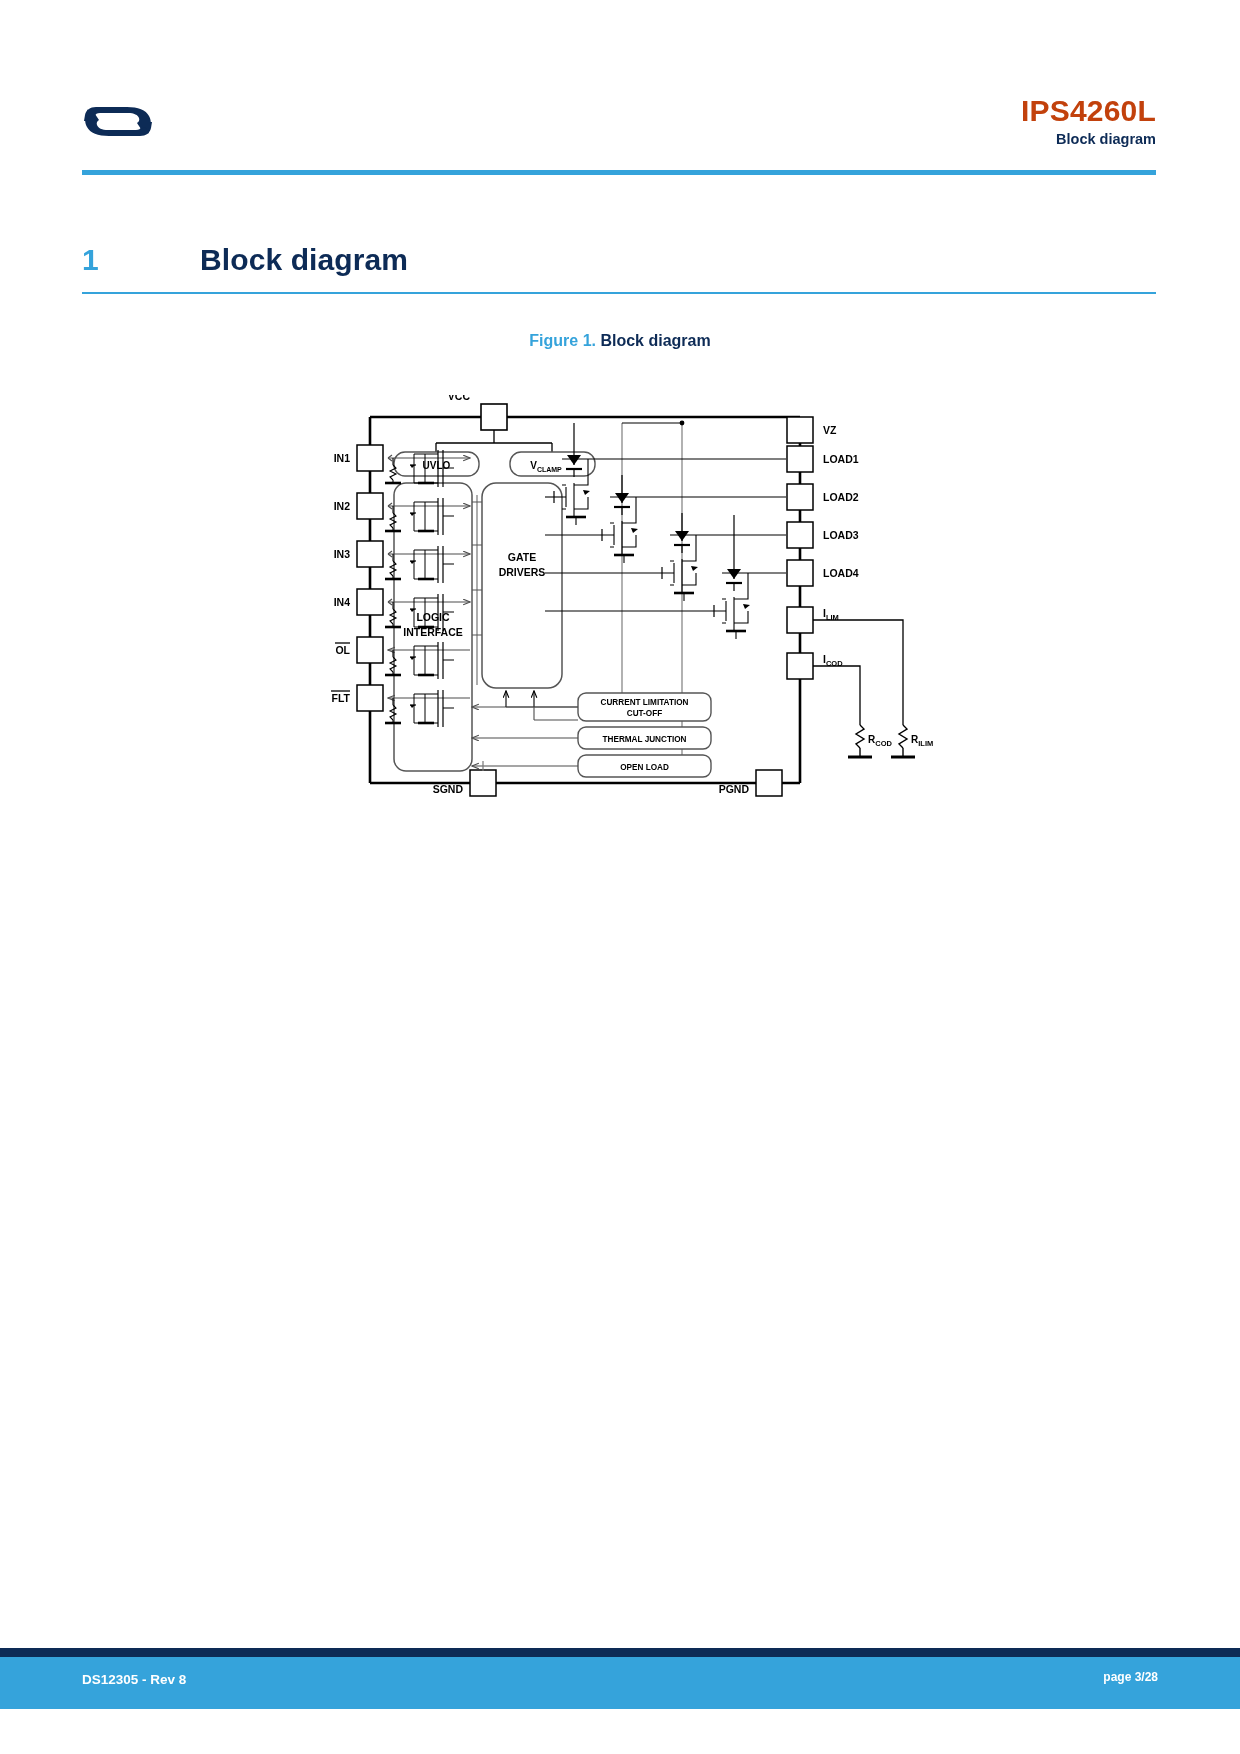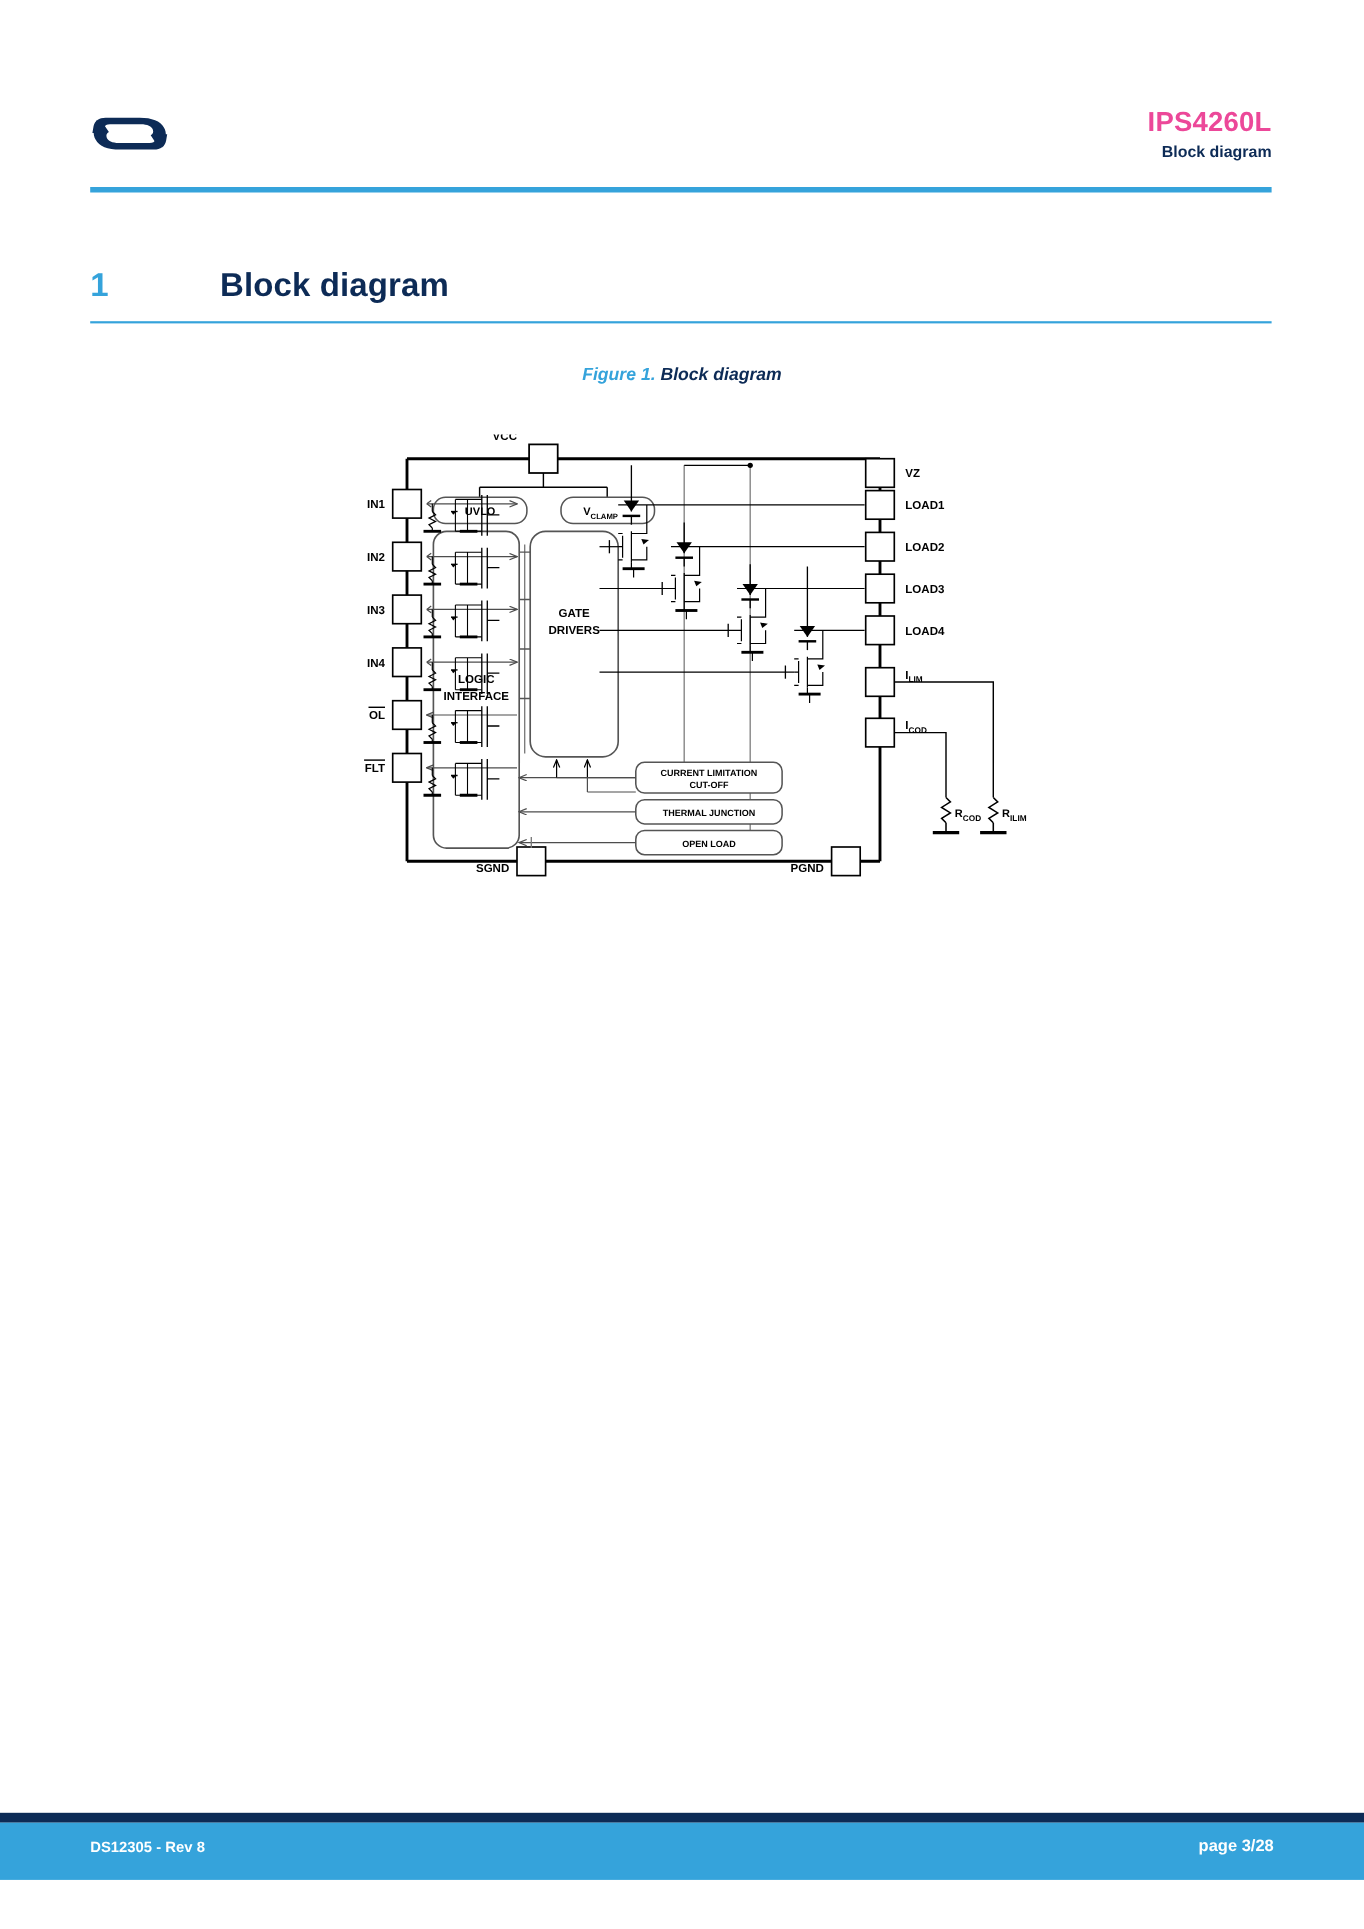--- a/index.html
+++ b/index.html
@@ -10,42 +10,42 @@
     color:#1b1b1b;
     position:relative;
     overflow:hidden;
   }
   .page{position:relative;width:1240px;height:1754px;}
 
   
   .header{position:absolute;left:82px;top:96px;width:1074px;height:70px;}
   .st-logo{position:absolute;left:0;top:4px;width:72px;height:46px;}
   .hdr-right{position:absolute;right:0;top:0;text-align:right;}
-  .hdr-part{font-size:25px;font-weight:bold;color:#ec4899;line-height:30px;letter-spacing:.2px;}
+  .hdr-part{font-size:30px;font-weight:bold;color:#c2410c;line-height:30px;letter-spacing:.2px;}
   .hdr-sub{font-size:14.5px;font-weight:bold;color:#0d2b56;line-height:22px;margin-top:2px;}
   .hdr-rule{position:absolute;left:82px;top:170px;width:1074px;height:5px;background:#35a3db;}
 
   
   .sec{position:absolute;left:82px;top:243px;width:1074px;height:44px;}
   .sec-num{position:absolute;left:0;top:0;font-size:30px;font-weight:bold;color:#35a3db;}
   .sec-title{position:absolute;left:118px;top:0;font-size:30px;font-weight:bold;color:#0d2b56;letter-spacing:.1px;}
   .sec-rule{position:absolute;left:82px;top:292px;width:1074px;height:2px;background:#35a3db;}
 
   
-  .fig-cap{position:absolute;left:0;top:332px;width:1240px;text-align:center;font-size:16px;font-weight:bold;font-style:italic;}
+  .fig-cap{position:absolute;left:0;top:332px;width:1240px;text-align:center;font-size:16px;font-weight:bold;}
   .fig-cap .lbl{color:#35a3db;}
   .fig-cap .txt{color:#0d2b56;}
   .figure{position:absolute;left:330px;top:395px;width:620px;height:430px;}
   .figure svg{display:block;}
 
   
   .foot-dark{position:absolute;left:0;top:1648px;width:1240px;height:9px;background:#0d2b56;}
   .foot-bar{position:absolute;left:0;top:1657px;width:1240px;height:52px;background:#35a3db;}
   .foot-left{position:absolute;left:82px;top:1672px;font-size:13.5px;font-weight:bold;color:#ffffff;}
-  .foot-right{position:absolute;right:82px;top:1670px;font-size:15px;font-weight:bold;color:#ffffff;}
+  .foot-right{position:absolute;right:82px;top:1670px;font-size:12px;font-weight:bold;color:#ffffff;}
 
   
   text{font-family:"Liberation Sans", sans-serif;font-weight:bold;fill:#000;}
 </style>
 </head>
 <body>
 
 <div class="page">
 
   <div class="header">

